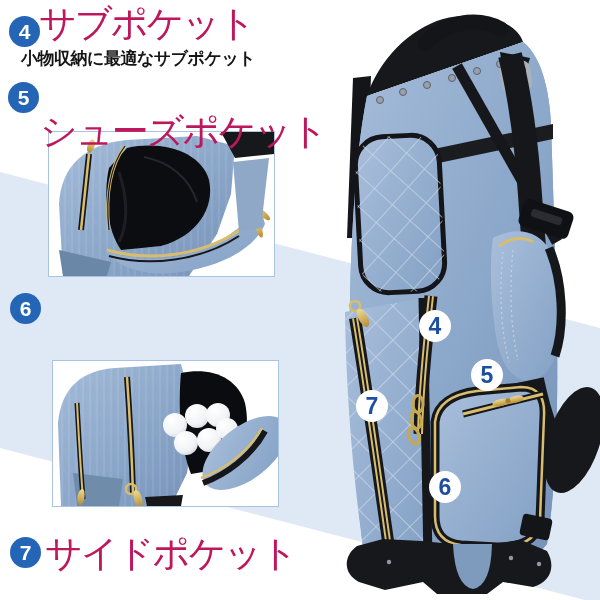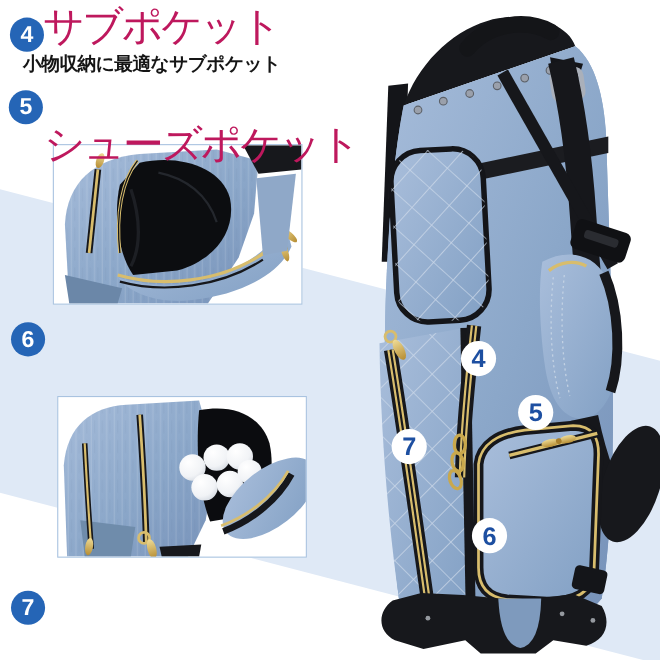--- a/index.html
+++ b/index.html
@@ -167,20 +167,21 @@
         <path d="M150,122 C172,114 198,96 212,70" stroke="#16171b" stroke-width="6" fill="none"></path>
         <path d="M148,117 C170,109 195,92 209,67" stroke="#d8bd6d" stroke-width="2.5" fill="none"></path>
       </g>
       <g>
         <path d="M92,136 L130,134 L128,145 L94,145 Z" fill="#17181c"></path>
       </g>
     </svg>
   </div>
 
   <div class="feature-badge badge-7">7</div>
+  <div class="feature-title title-7">サイドポケット</div>
 
   <svg class="bag" width="275" height="600" viewBox="0 0 275 600">
 
     <polygon points="28,78 46,76 40,238 22,238" fill="#141519"></polygon>
 
     <path d="M42,96 L198,42 C190,18 148,10 118,19 C84,29 54,60 42,96 Z" fill="#17181c"></path>
     <path d="M100,44 C118,22 152,16 176,29" stroke="#141518" stroke-width="15" stroke-linecap="round" fill="none"></path>
 
     <path id="bagBody" d="M42,96 L198,42 C216,56 224,88 226,124 L231,280 C234,396 232,478 222,544 L208,560 L40,562 C28,474 22,362 26,262 C29,188 34,136 42,96 Z" fill="url(#denimMain)"></path>
     <use href="#bagBody" fill="url(#tex)"></use>

